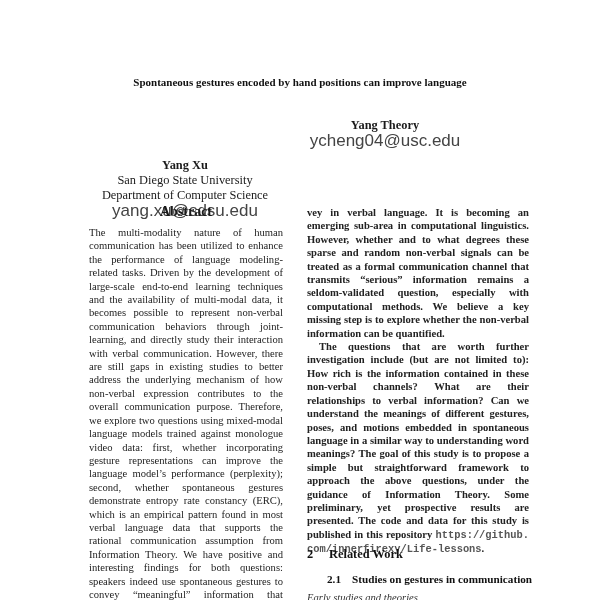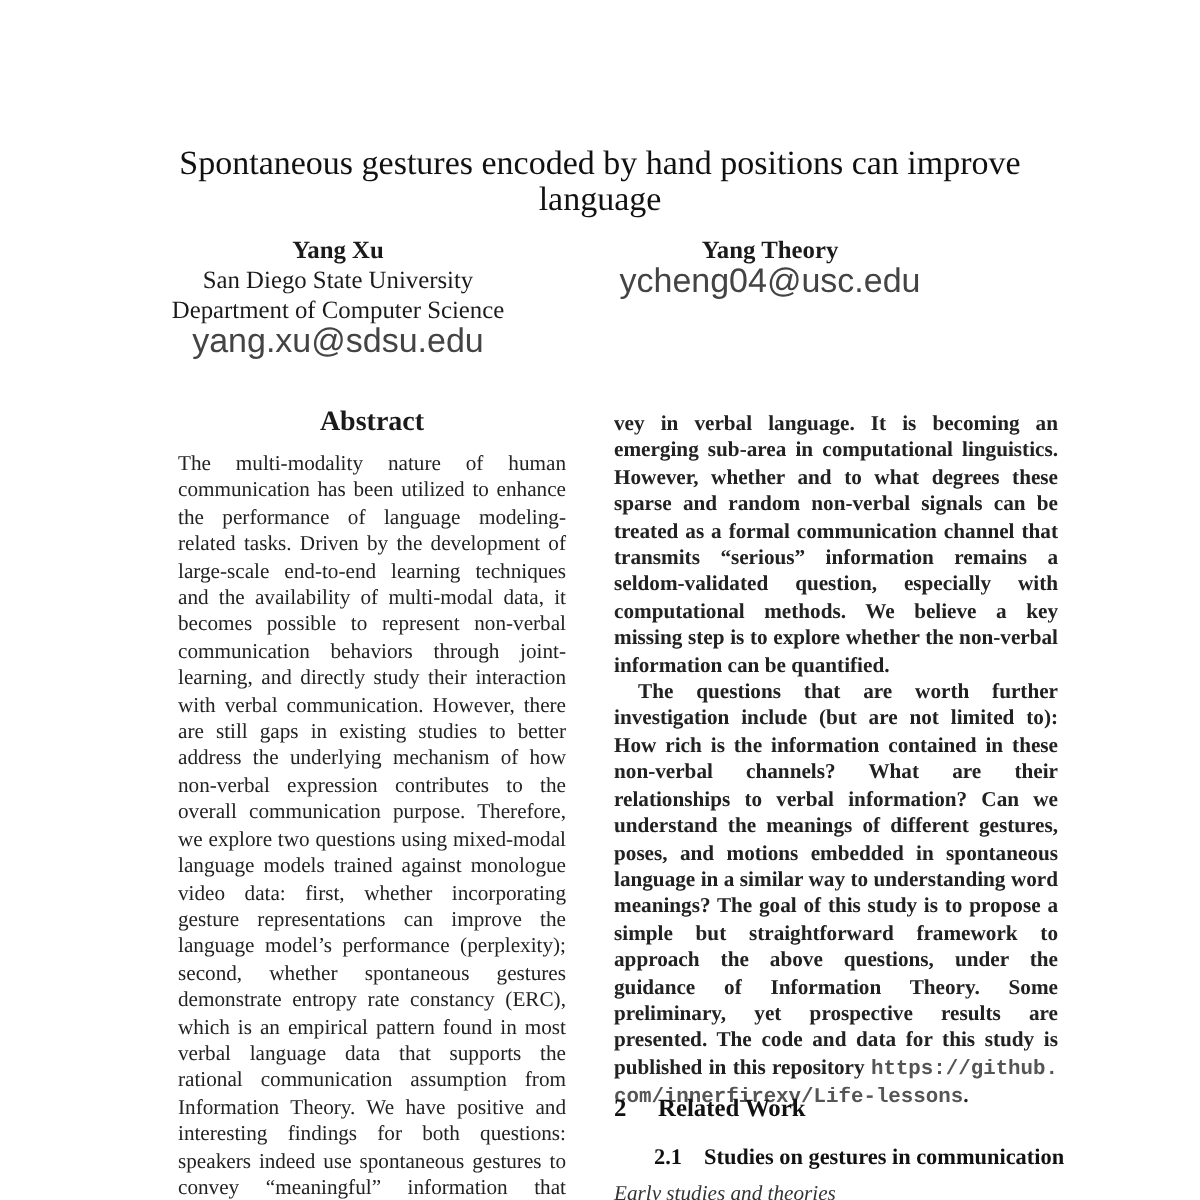--- a/index.html
+++ b/index.html
@@ -4,30 +4,30 @@
   <style>
     html, body { margin: 0; padding: 0; }
     body {
       width: 600px; height: 600px; overflow: hidden;
       background: #ffffff; color: #1a1a1a;
       font-family: "Liberation Serif", "DejaVu Serif", serif;
       position: relative;
     }
     .title {
       position: absolute; left: 60px; top: 73px; width: 480px;
-      text-align: center; font-weight: normal; font-size: 17px; line-height: 18px;
+      text-align: center; font-weight: bold; font-size: 11px; line-height: 18px;
       color: #111;
     }
     .author {
       position: absolute; top: 118px; text-align: center;
       font-size: 12.4px; line-height: 15px; color: #1a1a1a;
     }
     .author .name { font-weight: bold; }
     .author .email { font-family: Liberation Sans, sans-serif; font-size: 17px; color: #444; }
-    .author-1 { left: 84px; width: 170px; }
+    .author-1 { left: 100px; width: 170px; margin-top: 40px; }
     .author-2 { left: 300px; width: 170px; }
     .abstract-heading {
       position: absolute; left: 88px; width: 196px; top: 204px;
       text-align: center; font-weight: bold; font-size: 14px; line-height: 15px;
     }
     .col {
       position: absolute; font-size: 10.6px; line-height: 13.4px; text-align: justify;
       color: #222;
     }
     .col-left { left: 89px; width: 194px; top: 226px; }

